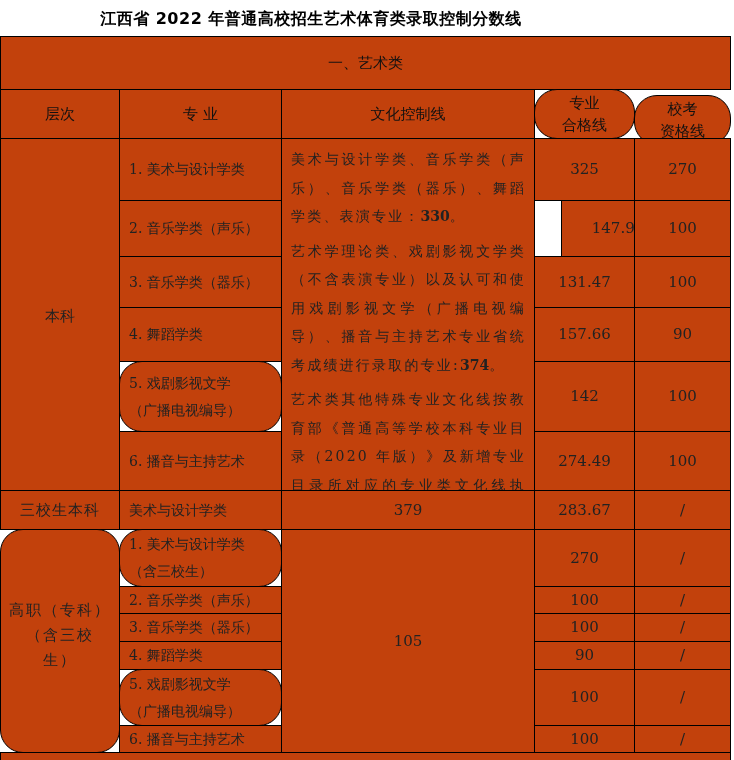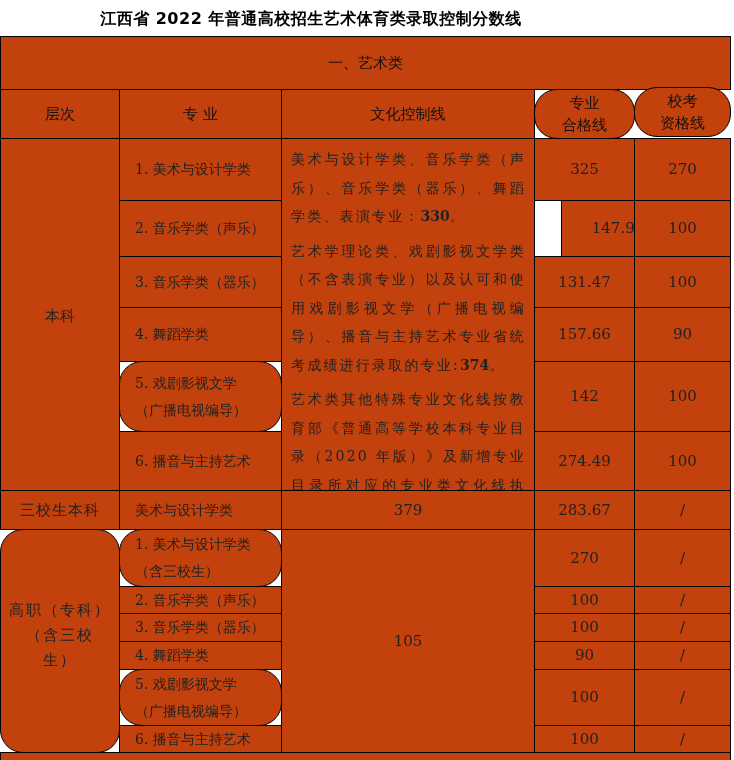--- a/index.html
+++ b/index.html
@@ -9,21 +9,21 @@
     position: absolute; left: 0; top: 2px; width: 622px; height: 34px;
     text-align: center; font-family: "DejaVu Sans", "Liberation Sans", sans-serif;
     font-size: 16px; font-weight: bold; color: #000; line-height: 34px; letter-spacing: 0.5px;
   }
   .cell {
     position: absolute; border: 1.5px solid #000; background: #c2410c;
     display: flex; align-items: center; justify-content: center;
     font-size: 14px; line-height: 27px; text-align: center; color: #222;
     margin-left: -1px; margin-top: -1px;
   }
-  .left { justify-content: flex-start; text-align: left; padding-left: 15px; }
+  .left { justify-content: flex-start; text-align: left; padding-left: 9px; }
   .hdr { font-family: "DejaVu Sans", "Liberation Sans", sans-serif; font-size: 15px; color: #111; }
   .culture {
     align-items: flex-start; justify-content: flex-start; text-align: justify;
     padding: 6px 8px 0 9px; font-size: 14px; line-height: 28.5px; letter-spacing: 2.2px;
     flex-direction: column;
   }
   .culture p { margin-bottom: 6px; }
   .culture b { font-weight: bold; letter-spacing: 0; }
   .num { font-size: 15px; }
   .wrap { white-space: pre-line; border-radius: 23px; }
@@ -33,21 +33,21 @@
 
 <div class="title">江西省 2022 年普通高校招生艺术体育类录取控制分数线</div>
 
 <div class="cell hdr" style="left:1px;top:37px;width:731px;height:54px;">一、艺术类</div>
 
 <div class="cell hdr" style="left:1px;top:90px;width:120px;height:50px;">层次</div>
 <div class="cell hdr" style="left:120px;top:90px;width:163px;height:50px;">专 业</div>
 <div class="cell hdr" style="left:282px;top:90px;width:254px;height:50px;">文化控制线</div>
 <div class="cell hdr wrap" style="left:535px;top:90px;width:101px;height:50px;line-height:22px;">专业
 合格线</div>
-<div class="cell hdr wrap" style="left:635px;top:88px;width:97px;height:50px;line-height:22px;">校考
+<div class="cell hdr wrap" style="left:635px;top:96px;width:97px;height:50px;line-height:22px;">校考
 资格线</div>
 
 <div class="cell" style="left:1px;top:139px;width:120px;height:353px;align-items:flex-start;padding-top:164px;font-size:15px;">本科</div>
 
 <div class="cell left" style="left:120px;top:139px;width:163px;height:63px;">1. 美术与设计学类</div>
 <div class="cell left" style="left:120px;top:201px;width:163px;height:57px;">2. 音乐学类（声乐）</div>
 <div class="cell left" style="left:120px;top:257px;width:163px;height:52px;">3. 音乐学类（器乐）</div>
 <div class="cell left" style="left:120px;top:308px;width:163px;height:55px;">4. 舞蹈学类</div>
 <div class="cell left wrap" style="left:120px;top:362px;width:163px;height:71px;">5. 戏剧影视文学
 （广播电视编导）</div>

